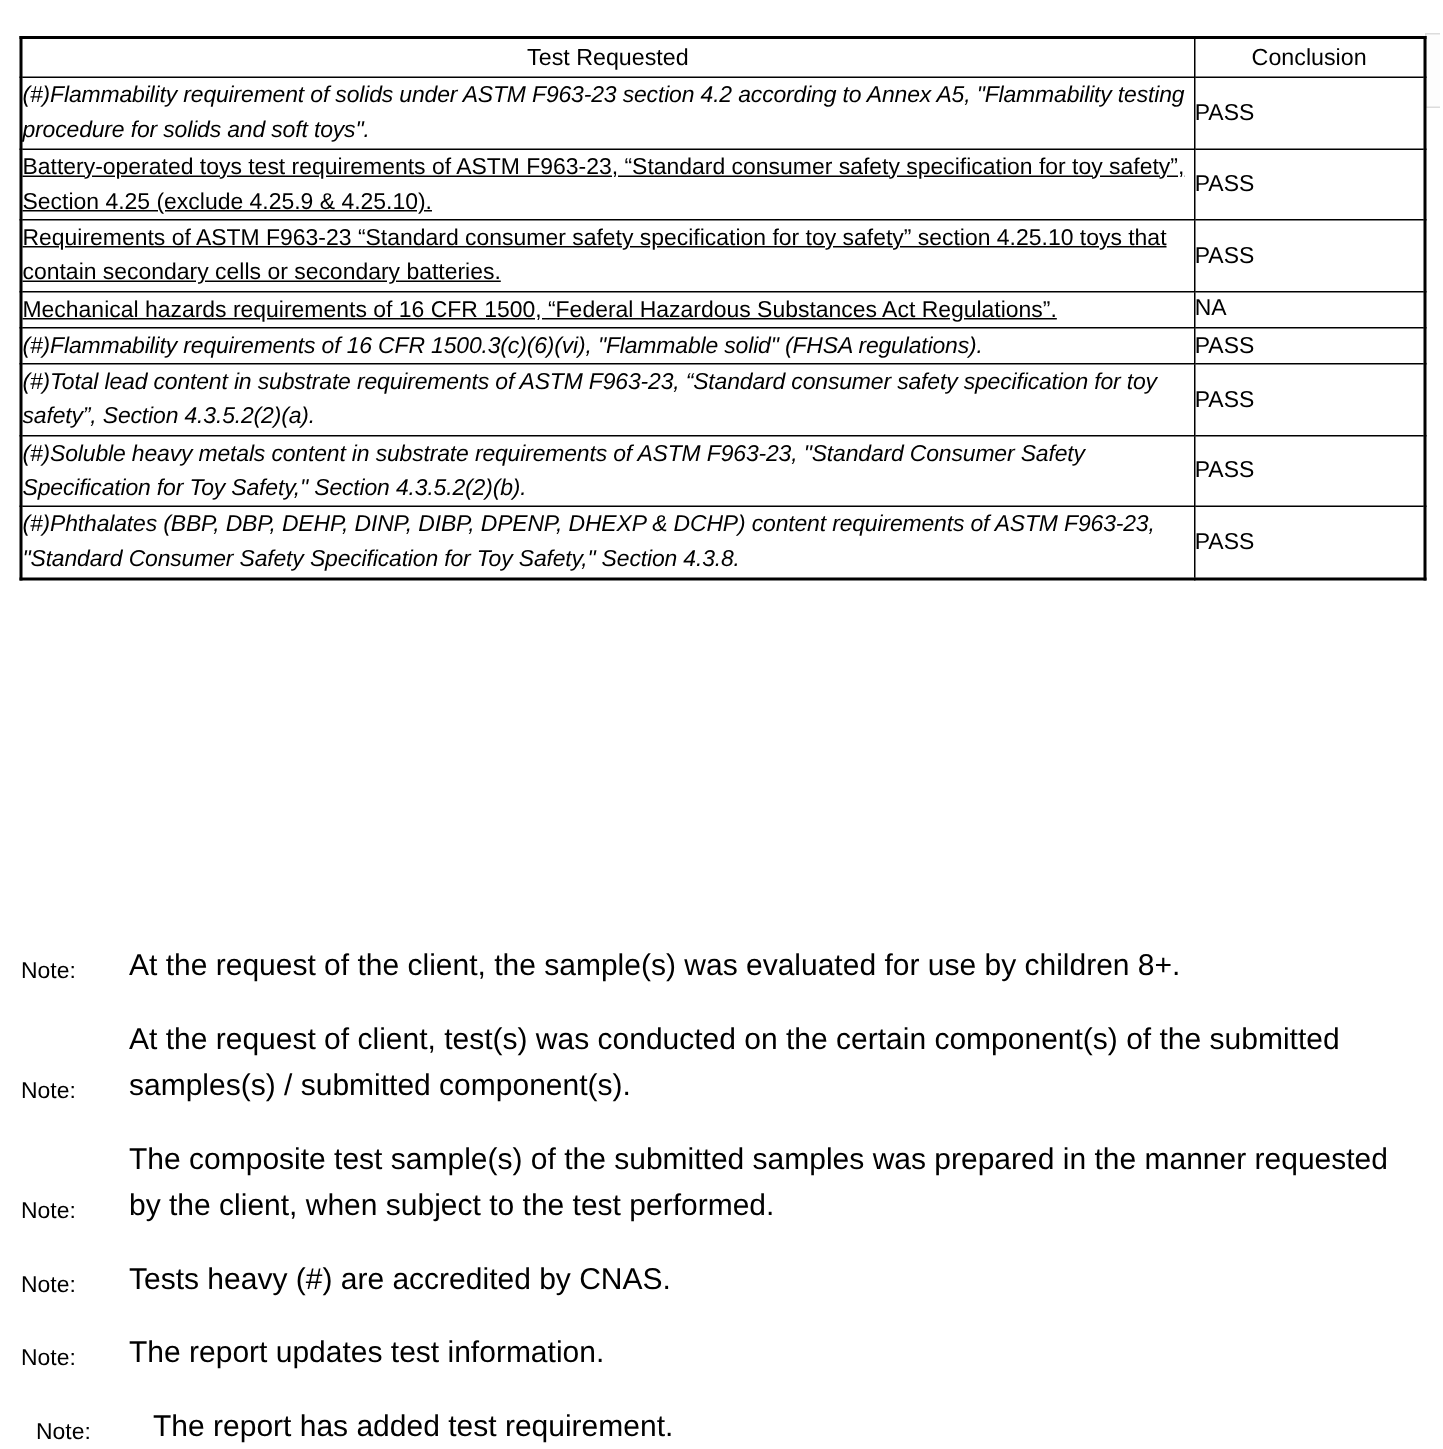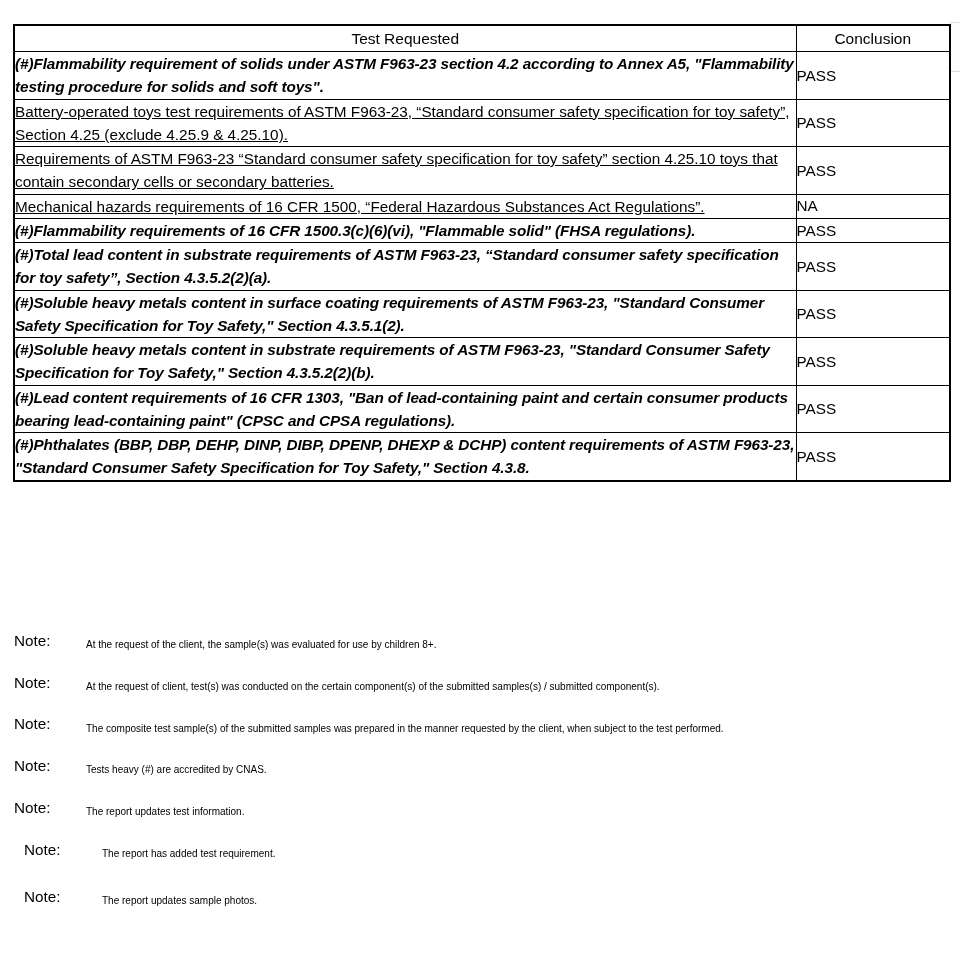--- a/index.html
+++ b/index.html
@@ -58,21 +58,21 @@
     padding: 0 4px;
   }
 
   td.test-cell {
     padding: 5px 6px 6px 7px;
     font-size: 15.3px;
     line-height: 1.52;
     text-align: left;
   }
   td.test-cell.bold-italic {
-    font-weight: bold;
+    font-weight: normal;
     font-style: italic;
     letter-spacing: -0.1px;
   }
   td.test-cell.plain {
     font-weight: normal;
     font-style: normal;
     text-decoration: underline;
   }
 
   td.conc-cell {
@@ -97,21 +97,21 @@
     margin-top: 16px;
     margin-bottom: 24px;
   }
   .note-label {
     font-size: 15.3px;
     line-height: 1.55;
     flex: 0 0 auto;
     white-space: nowrap;
   }
   .note-text {
-    font-size: 10px;
+    font-size: 20px;
     line-height: 1.55;
     flex: 1 1 auto;
     padding-right: 12px;
   }
   .note-row.indent-0 .note-label { width: 72px; margin-left: 14px; }
   .note-row.indent-0 .note-text  { margin-left: 0px; }
   .note-row.indent-1 .note-label { width: 78px; margin-left: 24px; }
   .note-row.indent-1 .note-text  { margin-left: 0px; }
 
   
@@ -164,29 +164,21 @@
           </tr>
           <tr>
             <td class="test-cell bold-italic">(#)Flammability requirements of 16 CFR 1500.3(c)(6)(vi), "Flammable solid" (FHSA regulations).</td>
             <td class="conc-cell">PASS</td>
           </tr>
           <tr>
             <td class="test-cell bold-italic">(#)Total lead content in substrate requirements of ASTM F963-23, “Standard consumer safety specification for toy safety”, Section 4.3.5.2(2)(a).</td>
             <td class="conc-cell">PASS</td>
           </tr>
           <tr>
-            <td class="test-cell bold-italic">(#)Soluble heavy metals content in surface coating requirements of ASTM F963-23, "Standard Consumer Safety Specification for Toy Safety," Section 4.3.5.1(2).</td>
-            <td class="conc-cell">PASS</td>
-          </tr>
-          <tr>
             <td class="test-cell bold-italic">(#)Soluble heavy metals content in substrate requirements of ASTM F963-23, "Standard Consumer Safety Specification for Toy Safety," Section 4.3.5.2(2)(b).</td>
-            <td class="conc-cell">PASS</td>
-          </tr>
-          <tr>
-            <td class="test-cell bold-italic">(#)Lead content requirements of 16 CFR 1303, "Ban of lead-containing paint and certain consumer products bearing lead-containing paint" (CPSC and CPSA regulations).</td>
             <td class="conc-cell">PASS</td>
           </tr>
           <tr>
             <td class="test-cell bold-italic">(#)Phthalates (BBP, DBP, DEHP, DINP, DIBP, DPENP, DHEXP &amp; DCHP) content requirements of ASTM F963-23, "Standard Consumer Safety Specification for Toy Safety," Section 4.3.8.</td>
             <td class="conc-cell">PASS</td>
           </tr>
         </tbody>
     </table>
   </div>
 

